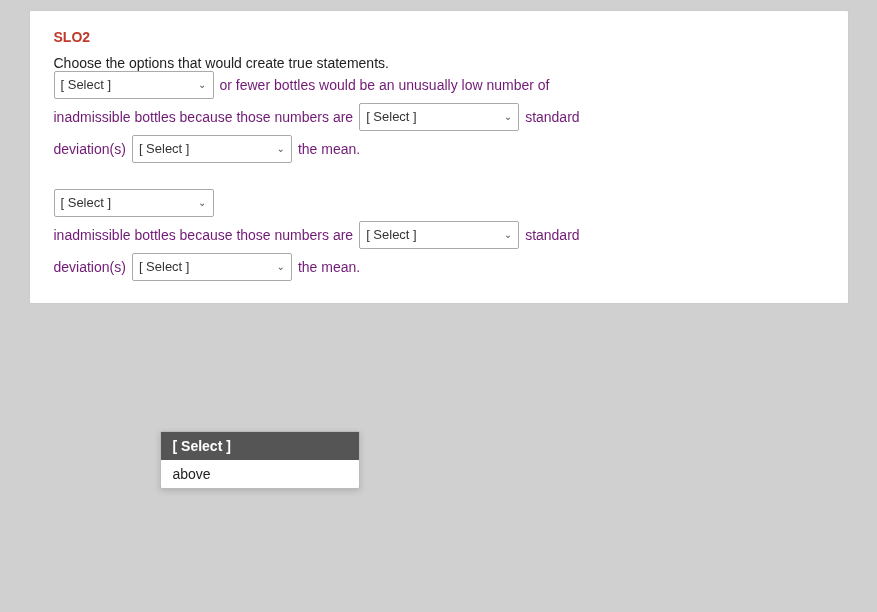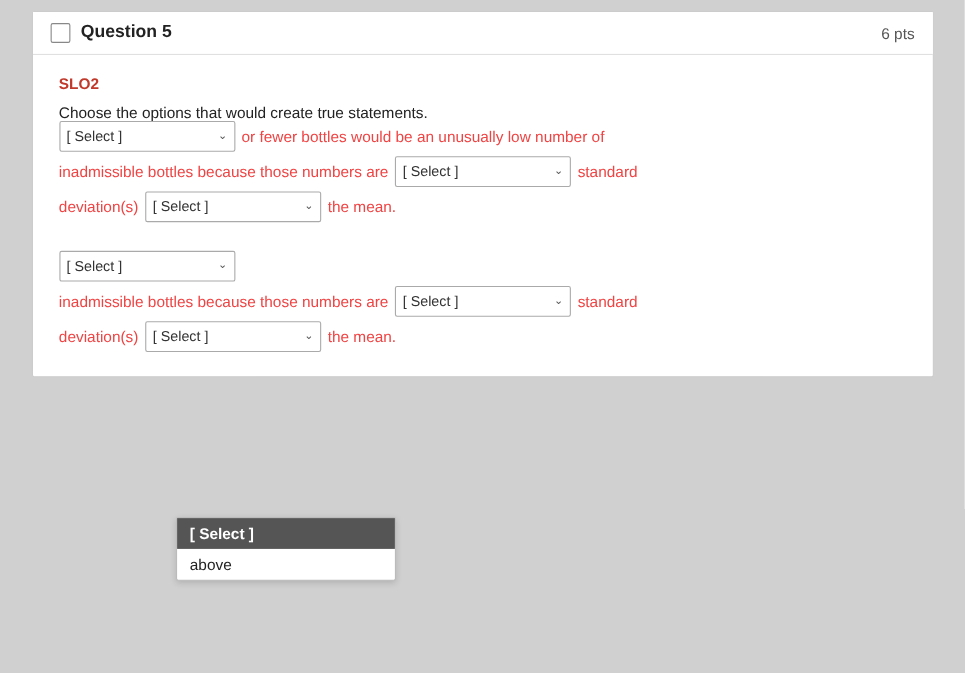--- a/index.html
+++ b/index.html
@@ -92,21 +92,21 @@
       justify-content: space-between;
       height: 28px;
     }
     .select-dropdown .chevron {
       font-size: 10px;
       color: #555;
       margin-left: 8px;
     }
     .inline-text {
       font-size: 14px;
-      color: #ef4444;
+      color: #701a75;
     }
     .dropdown-menu {
       position: absolute;
       background: #fff;
       border: 1px solid #bbb;
       border-radius: 2px;
       z-index: 100;
       min-width: 200px;
       box-shadow: 0 2px 6px rgba(0,0,0,0.15);
       left: 130px;
@@ -124,27 +124,20 @@
       font-weight: bold;
     }
     .divider {
       height: 12px;
     }
   </style>
 </head>
 <body>
 
 <div class="question-card">
-  <div class="question-header">
-    <div class="question-header-left">
-      <div class="checkbox-icon"></div>
-      <span class="question-title">Question 5</span>
-    </div>
-    <span class="question-pts">6 pts</span>
-  </div>
 
   <div class="question-body">
     <div class="slo-label">SLO2</div>
     <div class="instruction">Choose the options that would create true statements.</div>
 
     <div class="sentence-block">
       <div class="sentence-row">
         <div class="select-dropdown">
           <span>[ Select ]</span>
           <span class="chevron">⌄</span>

